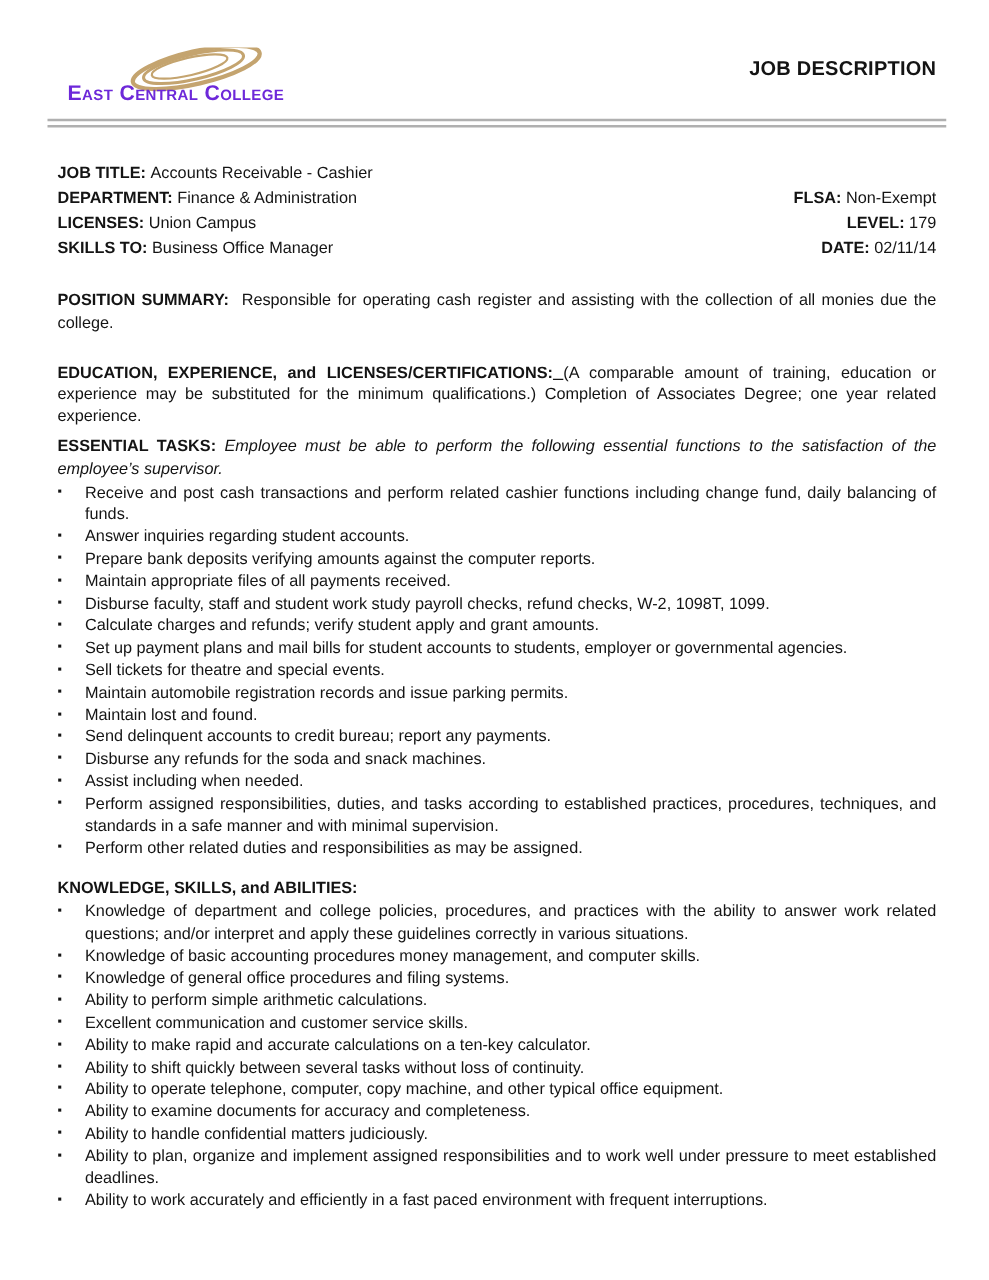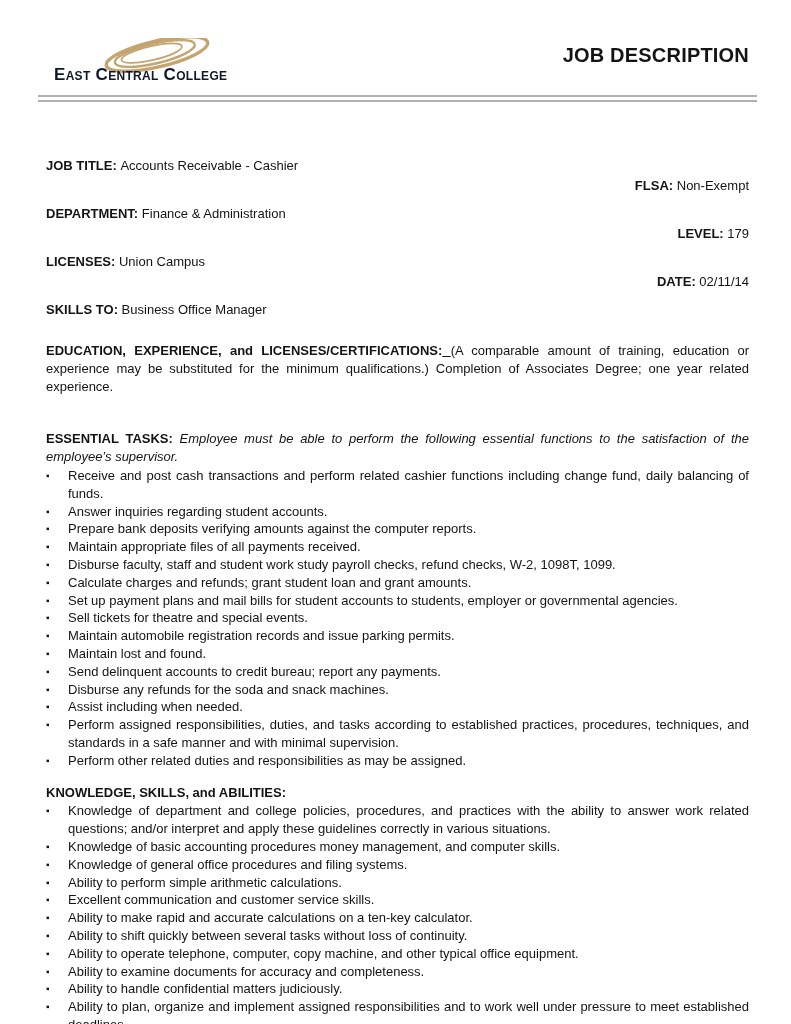--- a/index.html
+++ b/index.html
@@ -13,38 +13,38 @@
 
   
   .header { display: flex; justify-content: space-between; align-items: flex-start; }
   .logo { position: relative; width: 200px; height: 48px; margin-left: 8px; }
   .logo svg { position: absolute; top: 0; left: 28px; }
   .logo-text {
     position: absolute; bottom: 2px; left: 0;
     font-weight: bold; font-variant: small-caps;
     font-size: 17px; letter-spacing: 0.3px; white-space: nowrap;
   }
-  .doc-title { font-weight: bold; font-size: 20px; margin-top: 9px; letter-spacing: 0.2px; }
+  .doc-title { font-weight: bold; font-size: 16px; margin-top: 9px; letter-spacing: 0.2px; }
 
   
   .rule { margin: 9px -8px 0 -8px; height: 3px;
     border-top: 2px solid #b0b0b0; border-bottom: 2px solid #b0b0b0; }
 
   
   .details { display: grid; grid-template-columns: 434px 1fr; margin-top: 26px; }
-  .details .line { line-height: 20px; margin-top: 28px; }
+  .details .line { line-height: 20px; }
   .details .col-right { margin-top: 20px; text-align: right; }
   .lbl { font-weight: bold; }
   .lbl::after { content: " "; }
 
   
   .para { text-align: justify; }
   .sec-summary   { margin-top: 23px; }
   .sec-education { margin-top: 22px; }
-  .sec-tasks     { margin-top: 35px; }
+  .sec-tasks     { margin-top: 6px; }
   .sec-knowledge { margin-top: 14px; }
   .heading-inline { font-weight: bold; }
   .u-space { text-decoration: underline; }
   .intro-italic { font-style: italic; }
 
   
   .bullet-list { margin-top: 1px; }
   .bullet-item { display: flex; }
   .bullet-item .glyph {
     flex: 0 0 22px; width: 22px; font-size: 10px; line-height: 17.8px;
@@ -59,21 +59,21 @@
 
   <div class="header">
     <div class="logo">
       <svg width="150" height="40" viewBox="0 0 150 40">
         <g transform="rotate(-13 75 16)" fill="none" stroke="#c4a46f">
           <ellipse cx="75" cy="16" rx="52" ry="13" stroke-width="3.4"></ellipse>
           <ellipse cx="73" cy="15" rx="41" ry="10" stroke-width="2.4"></ellipse>
           <ellipse cx="70" cy="14" rx="31" ry="7" stroke-width="1.8"></ellipse>
         </g>
       </svg>
-      <div class="logo-text" style="color:#0f172a">East Central College</div>
+      <div class="logo-text" style="color:#6d28d9">East Central College</div>
     </div>
     <div class="doc-title">JOB DESCRIPTION</div>
   </div>
 
   <div class="rule"></div>
 
   <div class="details">
     <div class="col-left">
       <div class="line">
         <span class="lbl">JOB TITLE:</span><span>Accounts Receivable - Cashier</span>
@@ -94,20 +94,24 @@
       </div>
       <div class="line">
         <span class="lbl">LEVEL:</span> <span>179</span>
       </div>
       <div class="line">
         <span class="lbl">DATE:</span><span>02/11/14</span>
       </div>
     </div>
   </div>
 
+  <div class="para sec-summary">
+    <span class="heading-inline">POSITION SUMMARY:</span>&nbsp;
+    <span>Responsible for operating cash register and assisting with the collection of all monies due the college.</span>
+  </div>
 
   <div class="para sec-education">
     <span class="heading-inline">EDUCATION, EXPERIENCE, and LICENSES/CERTIFICATIONS:</span><span class="u-space">&nbsp;</span><span>(A comparable amount of training, education or experience may be substituted for the minimum qualifications.)  Completion of Associates Degree; one year related experience.</span>
   </div>
 
   <div class="sec-tasks">
     <div class="para">
       <span class="heading-inline">ESSENTIAL TASKS:</span>
       <span class="intro-italic">Employee must be able to perform the following essential functions to the satisfaction of the employee’s supervisor.</span>
     </div>
@@ -127,21 +131,21 @@
         <div class="bullet-item">
           <span class="glyph">▪</span>
           <span class="txt">Maintain appropriate files of all payments received.</span>
         </div>
         <div class="bullet-item">
           <span class="glyph">▪</span>
           <span class="txt">Disburse faculty, staff and student work study payroll checks, refund checks, W-2, 1098T, 1099.</span>
         </div>
         <div class="bullet-item">
           <span class="glyph">▪</span>
-          <span class="txt">Calculate charges and refunds; grant student loan and grant amounts.</span>
+          <span class="txt">Calculate charges and refunds; verify student apply and grant amounts.</span>
         </div>
         <div class="bullet-item">
           <span class="glyph">▪</span>
           <span class="txt">Set up payment plans and mail bills for student accounts to students, employer or governmental agencies.</span>
         </div>
         <div class="bullet-item">
           <span class="glyph">▪</span>
           <span class="txt">Sell tickets for theatre and special events.</span>
         </div>
         <div class="bullet-item">

